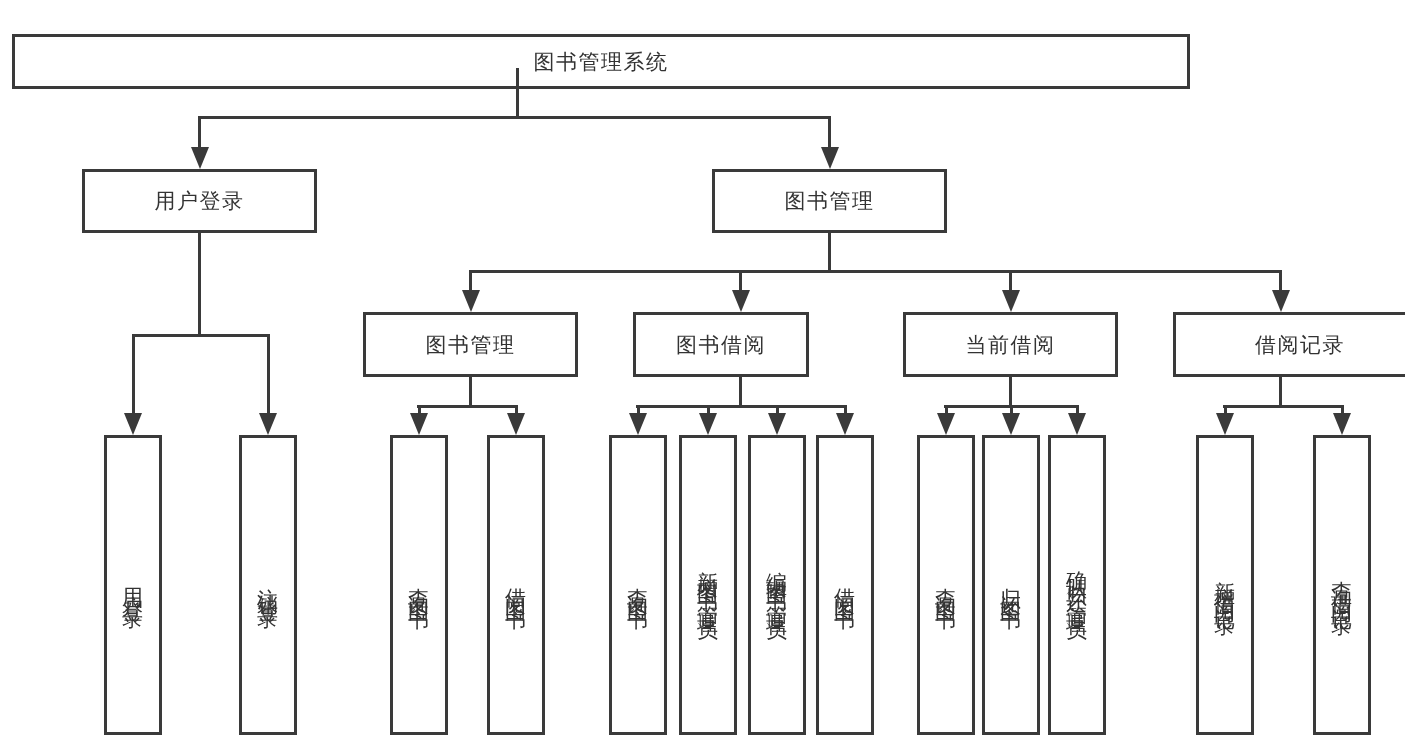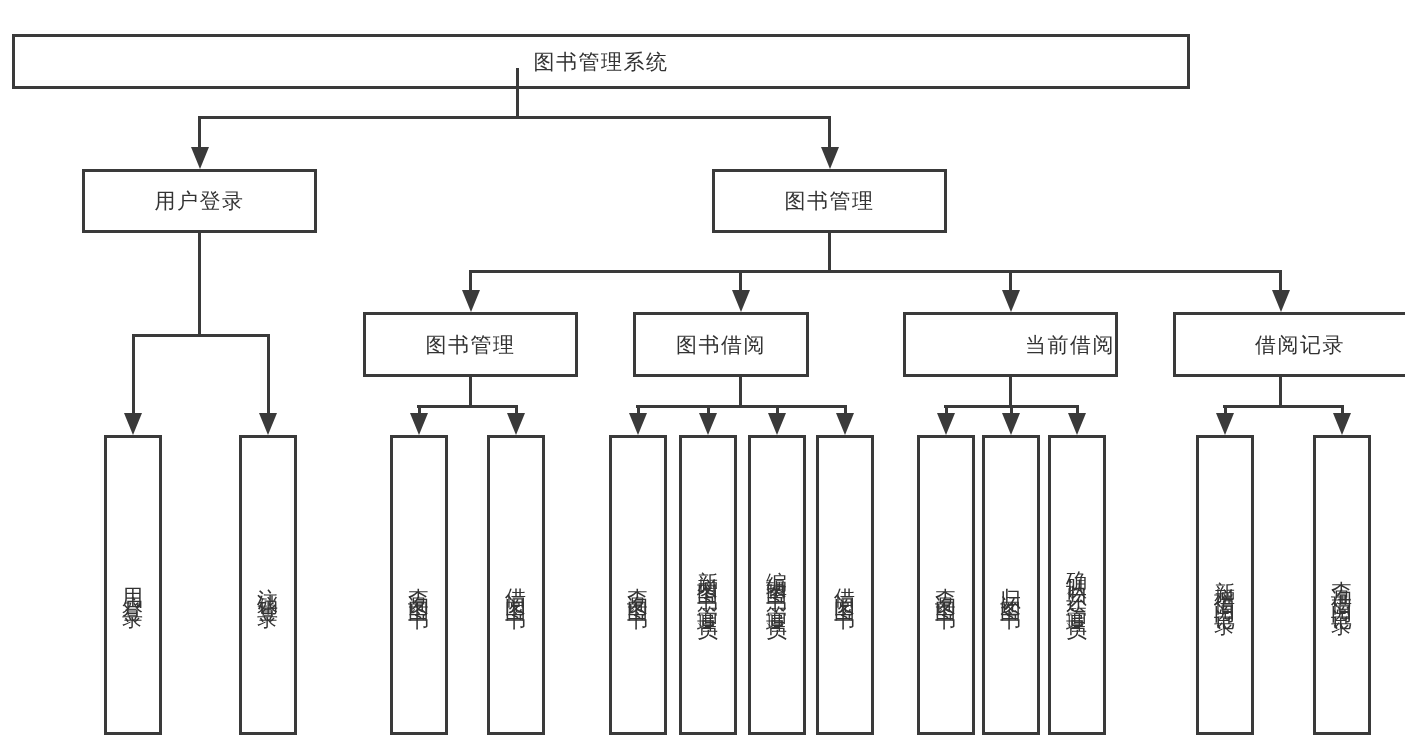--- a/index.html
+++ b/index.html
@@ -72,21 +72,21 @@
   <div class="tri" style="left:1002px;top:290px;"></div>
   <div class="vl" style="left:1279px;top:270px;height:20px;"></div>
   <div class="tri" style="left:1272px;top:290px;"></div>
 
   <div class="box" style="left:363px;top:312px;width:215px;height:65px;">
     <span class="hlabel">图书管理</span>
   </div>
   <div class="box" style="left:633px;top:312px;width:176px;height:65px;">
     <span class="hlabel">图书借阅</span>
   </div>
-  <div class="box" style="left:903px;top:312px;width:215px;height:65px;justify-content:flex-end;">
+  <div class="box" style="left:903px;top:312px;width:215px;height:65px;">
     <span class="hlabel">当前借阅</span>
   </div>
   <div class="box" style="left:1173px;top:312px;width:254px;height:65px;">
     <span class="hlabel">借阅记录</span>
   </div>
 
   <div class="vl" style="left:469px;top:377px;height:28px;"></div>
   <div class="hl" style="left:417px;top:405px;width:101px;"></div>
   <div class="vl" style="left:418px;top:405px;height:8px;"></div>
   <div class="tri" style="left:410px;top:413px;"></div>

